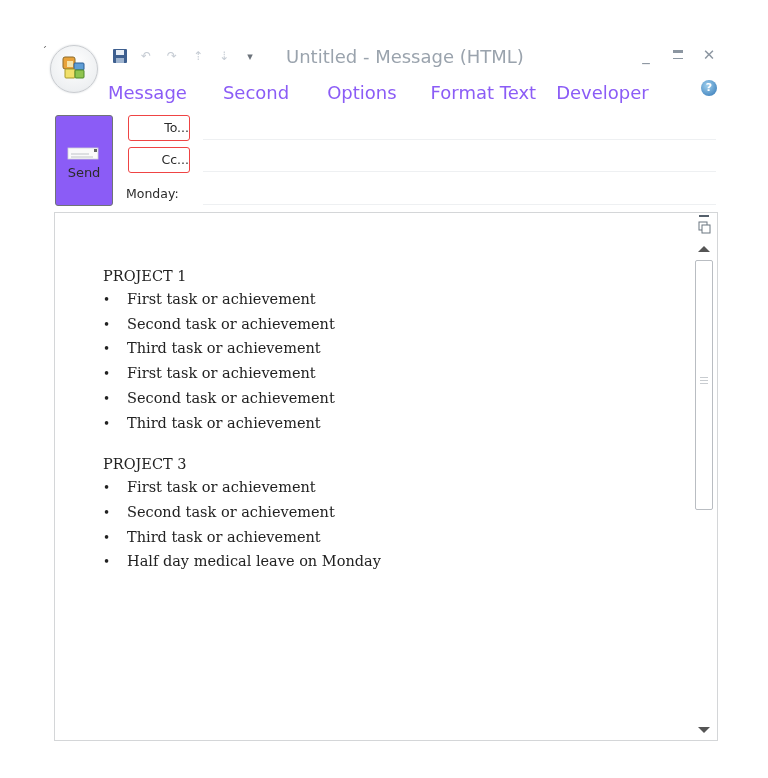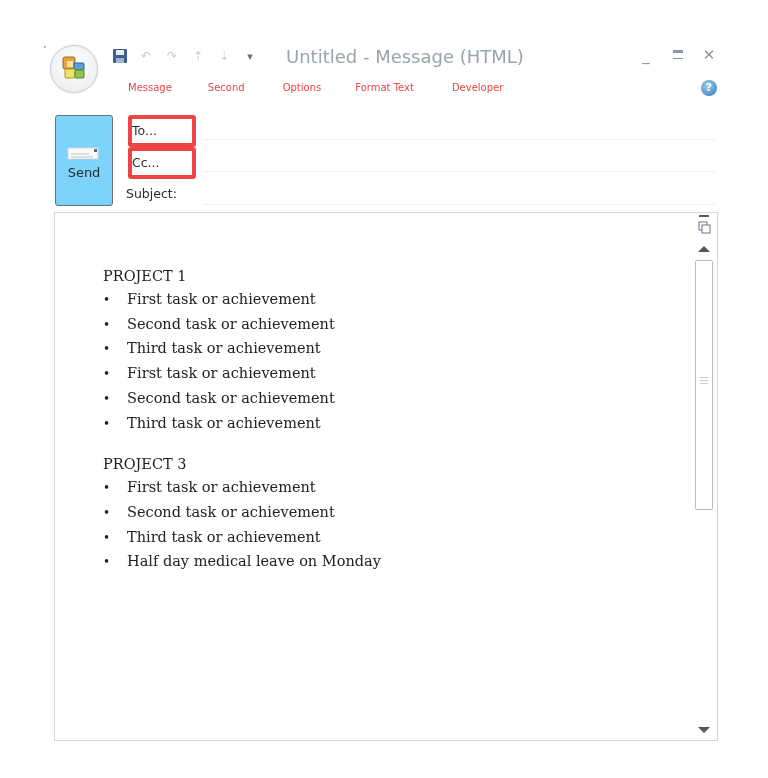--- a/index.html
+++ b/index.html
@@ -4,27 +4,27 @@
 <style>
   html, body { margin:0; padding:0; background:#ffffff; }
   body { width:768px; height:778px; position:relative; overflow:hidden; font-family:"DejaVu Sans", sans-serif; }
   .abs { position:absolute; }
   .office-btn { left:50px; top:45px; width:46px; height:46px; border-radius:50%; border:1px solid #c9ccd0; background:radial-gradient(circle at 50% 40%, #ffffff 0%, #eef0f2 70%, #dcdfe3 100%); box-shadow:0 0 2px #d0d4d8; }
   .office-logo { left:10px; top:9px; width:26px; height:26px; }
   .qat { top:47px; left:112px; height:18px; display:flex; align-items:center; gap:10px; }
   .qat-icon { width:16px; height:16px; display:flex; align-items:center; justify-content:center; color:#c5cbd3; font-size:12px; }
   .title { top:46px; left:286px; font-size:18px; color:#9aa3ad; white-space:nowrap; }
   .win-ctrl { top:46px; font-size:15px; color:#8c96a1; width:20px; text-align:center; }
-  .tabs { top:82px; left:128px; display:flex; font-size:10px; color:#ef4444; }
+  .tabs { top:82px; left:108px; display:flex; font-size:18px; color:#8b5cf6; }
   .tab { margin-right:36px; white-space:nowrap; cursor:default; }
   .help { left:701px; top:80px; width:16px; height:16px; border-radius:50%; background:radial-gradient(circle at 40% 35%, #9fd0ee, #2f74b4); color:#fff; font-size:11px; font-weight:bold; text-align:center; line-height:16px; }
-  .send-btn { left:55px; top:115px; width:56px; height:89px; border:1px solid #6f7377; border-radius:3px; background:#7dd3fc; }
+  .send-btn { left:55px; top:115px; width:56px; height:89px; border:1px solid #6f7377; border-radius:3px; background:#8b5cf6; }
   .send-icon { left:11px; top:30px; width:32px; height:14px; }
   .send-label { left:0; top:49px; width:56px; text-align:center; font-size:13px; color:#2b2b2b; }
-  .addr-btn { left:128px; width:60px; height:24px; border:4px solid #ef4444; border-radius:3px; background:#fff; font-size:12.5px; text-align:left; line-height:24px; color:#2b2b2b; }
+  .addr-btn { left:128px; width:60px; height:24px; border:1px solid #ef4444; border-radius:3px; background:#fff; font-size:12.5px; text-align:right; line-height:24px; color:#2b2b2b; }
   .field { left:203px; height:24px; border-bottom:1px solid #eef0f2; background:#fff; }
   .subject-label { left:126px; top:186px; font-size:12.5px; color:#2b2b2b; }
   .body-frame { left:54px; top:212px; width:662px; height:527px; border:1px solid #d4d6d8; background:#fff; }
   .doc { left:90px; top:258px; font-family:"DejaVu Serif", serif; color:#222; }
   .doc-title { font-size:25px; letter-spacing:-0.3px; white-space:nowrap; }
   .doc-title b { font-weight:bold; }
   .doc-sub { font-size:17px; font-style:italic; color:#e6e8ea; margin-top:3px; white-space:nowrap; letter-spacing:0.5px; }
   .section { margin-left:13px; font-size:14.5px; }
   .sec-head { margin-top:8px; line-height:24px; }
   .item { line-height:23.7px; white-space:nowrap; }
@@ -71,41 +71,41 @@
 <div class="abs win-ctrl" style="left:636px;">_</div>
 <div class="abs win-ctrl" style="left:668px;top:45px;font-size:12px;">
   <span style="display:inline-block;width:10px;height:5px;border-top:3px solid #8c96a1;border-bottom:1px solid #8c96a1;margin-top:5px;"></span>
 </div>
 <div class="abs win-ctrl" style="left:699px;">✕</div>
 
 <div class="abs tabs">
   <span class="tab">Message</span>
   <span class="tab" style="margin-right:38px;">Second</span>
   <span class="tab" style="margin-right:34px;">Options</span>
-  <span class="tab" style="margin-right:38px;">Format Text</span>
+  <span class="tab" style="margin-right:20px;">Format Text</span>
   <span class="tab">Developer</span>
 </div>
 <div class="abs help">?</div>
 
 <div class="abs send-btn">
   <svg class="abs send-icon" viewBox="0 0 32 14">
     <rect x="1" y="2" width="30" height="11" fill="#fafafa" stroke="#d0d3d6" stroke-width="0.8"></rect>
     <line x1="4" y1="8" x2="22" y2="8" stroke="#c0c4c8" stroke-width="1"></line>
     <line x1="4" y1="11" x2="26" y2="11" stroke="#c0c4c8" stroke-width="1"></line>
     <rect x="27" y="3" width="3" height="3" fill="#666"></rect>
   </svg>
   <div class="abs send-label">Send</div>
 </div>
 
 <div class="abs addr-btn" style="top:115px;">To...</div>
 <div class="abs addr-btn" style="top:147px;">Cc...</div>
 
 <div class="abs field" style="top:115px;width:513px;"></div>
 <div class="abs field" style="top:147px;width:513px;"></div>
-<div class="abs subject-label">Subject:</div>
+<div class="abs subject-label">Monday:</div>
 <div class="abs field" style="top:180px;width:513px;"></div>
 
 <div class="abs body-frame"></div>
 
 <div class="abs doc">
 
   <div class="section">
     <div class="sec-head" style="margin-top:6px;">PROJECT 1</div>
     <div class="item"><span class="bullet">•</span><span>First task or achievement</span></div>
     <div class="item"><span class="bullet">•</span><span>Second task or achievement</span></div>

